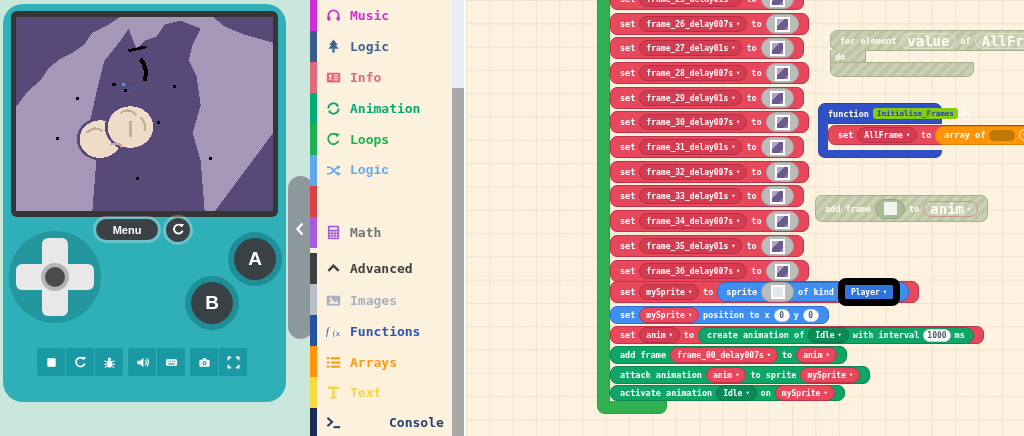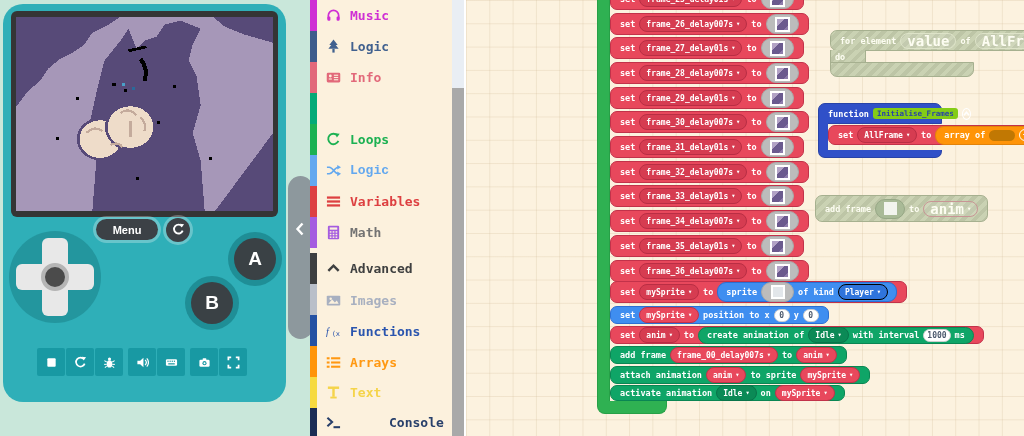--- a/index.html
+++ b/index.html
@@ -48,21 +48,21 @@
     font:bold 8.5px "DejaVu Sans Mono",monospace;color:#fff;white-space:nowrap;box-sizing:border-box;height:22px;}
   .red{background:#e8485c;border:1px solid #c2324a;}
   .blue{background:#3f8ef0;border:1px solid #2b6fd3;}
   .green{background:#0fa567;border:1px solid #0a8653;}
   .funcblue{background:#3050c8;border:1px solid #2843a8;}
   .sub{position:static;display:inline-flex;align-items:center;gap:4px;height:18px;border-radius:9px;padding:0 8px;}
   .chip{display:inline-flex;align-items:center;height:14px;padding:0 6px;border-radius:8px;font-size:8px;cursor:pointer;}
   .chip-red{background:#d63c51;border:1px solid #b92e44;}
   .chip-red2{background:#e8485c;border:1px solid #c2324a;}
   .chip-green{background:#0b8a56;border:1px solid #09744a;}
-  .chip-blue{background:#2f74dc;border:1px solid #000000;}
+  .chip-blue{background:#2f74dc;border:7px solid #000000;}
   .dd::after{content:"▾";font-size:7px;margin-left:3px;}
   .val{background:#fff;color:#4d5a6e;height:13px;min-width:16px;border-radius:7px;display:inline-flex;align-items:center;
     justify-content:center;font-size:8px;padding:0 3px;border:1px solid #cfcfcf;box-sizing:border-box;}
   .slot-oval{width:33px;height:20px;border-radius:10px;background:#bcbcbc;border:1px solid #a9a9a9;
     display:flex;align-items:center;justify-content:center;box-sizing:border-box;}
   .thumb{width:15px;height:15px;box-sizing:border-box;border:2px solid #fff;
     background:linear-gradient(135deg,#b3a3c6 0 32%,#6b5a8e 32% 78%,#8d7cab 78% 100%);}
   .empty-slot{width:14px;height:14px;background:#e2e6ea;border:2px solid #fff;box-sizing:border-box;}
   .disabled{background:repeating-linear-gradient(-45deg,#bdc5a6 0 4px,#cad2b3 4px 8px);border:1px solid #a6b08f;color:#fdfdf2;}
   .d-chip{display:inline-flex;align-items:center;height:14px;padding:0 6px;border-radius:8px;font-size:14px;
@@ -240,20 +240,31 @@
             <circle cx="4.6" cy="6.4" r="1.5" fill="#fcf1dd"></circle>
             <rect x="3" y="9" width="3.2" height="1.2" fill="#fcf1dd"></rect>
             <rect x="8.4" y="5" width="4.6" height="1.2" fill="#fcf1dd"></rect>
             <rect x="8.4" y="7.4" width="4.6" height="1.2" fill="#fcf1dd"></rect>
             <rect x="8.4" y="9.8" width="4.6" height="1.2" fill="#fcf1dd"></rect>
           </svg>
         </span>
         <span class="lb" style="color: rgb(226, 105, 122);">Info</span>
       </div>
       <div class="strip" style="top: 93px; height: 31px; background: rgb(4, 170, 119);"></div>
+      <div class="tb-item" style="top: 97px;">
+        <span class="ic" style="color: rgb(4, 170, 119);">
+          <svg viewBox="0 0 16 16" width="15" height="15" fill="none" stroke="currentColor" stroke-width="1.9">
+            <path d="M13.5 8a5.5 5.5 0 0 1-9.6 3.7"></path>
+            <path d="M2.5 8a5.5 5.5 0 0 1 9.6-3.7"></path>
+            <polygon points="2.2,10 5.8,10.4 3.4,13.4" fill="currentColor" stroke="none"></polygon>
+            <polygon points="13.8,6 10.2,5.6 12.6,2.6" fill="currentColor" stroke="none"></polygon>
+          </svg>
+        </span>
+        <span class="lb" style="color: rgb(4, 170, 119);">Animation</span>
+      </div>
       <div class="strip" style="top: 124px; height: 31px; background: rgb(28, 177, 82);"></div>
       <div class="tb-item" style="top: 128px;">
         <span class="ic" style="color: rgb(28, 177, 82);">
           <svg viewBox="0 0 16 16" width="15" height="15" fill="none" stroke="currentColor" stroke-width="2">
             <path d="M13.2 9.5A5.6 5.6 0 1 1 12.4 4"></path>
             <polygon points="9.6,1.2 14.6,1.8 11.6,5.8" fill="currentColor" stroke="none"></polygon>
           </svg>
         </span>
         <span class="lb" style="color: rgb(28, 177, 82);">Loops</span>
       </div>
@@ -263,30 +274,20 @@
           <svg viewBox="0 0 16 16" width="15" height="15" fill="none" stroke="currentColor" stroke-width="1.7">
             <path d="M1 4.5h2.5c4 0 5.5 7 9.5 7"></path>
             <path d="M1 11.5h2.5c4 0 5.5-7 9.5-7"></path>
             <polygon points="12,2 16,4.5 12,7" fill="currentColor" stroke="none"></polygon>
             <polygon points="12,9 16,11.5 12,14" fill="currentColor" stroke="none"></polygon>
           </svg>
         </span>
         <span class="lb" style="color: rgb(99, 168, 239); font-family: Liberation Mono, monospace;">Logic</span>
       </div>
       <div class="strip" style="top: 186px; height: 31px; background: rgb(221, 64, 65);"></div>
-      <div class="tb-item" style="top: 190px;">
-        <span class="ic" style="color: rgb(221, 64, 65);">
-          <svg viewBox="0 0 16 16" width="15" height="15" fill="currentColor">
-            <rect x="1" y="2.6" width="14" height="2.4"></rect>
-            <rect x="1" y="6.8" width="14" height="2.4"></rect>
-            <rect x="1" y="11" width="14" height="2.4"></rect>
-          </svg>
-        </span>
-        <span class="lb" style="color: rgb(221, 64, 65);">Variables</span>
-      </div>
       <div class="strip" style="top: 217px; height: 31px; background: rgb(165, 92, 224);"></div>
       <div class="tb-item" style="top: 221px;">
         <span class="ic" style="color: rgb(165, 92, 224);">
           <svg viewBox="0 0 16 16" width="15" height="15">
             <rect x="2" y="0.8" width="12" height="14.4" rx="1.2" fill="currentColor"></rect>
             <rect x="4" y="2.6" width="8" height="2.4" fill="#fcf1dd"></rect>
             <g fill="#fcf1dd">
               <rect x="4" y="6.6" width="1.8" height="1.6"></rect>
               <rect x="7.1" y="6.6" width="1.8" height="1.6"></rect>
               <rect x="10.2" y="6.6" width="1.8" height="1.6"></rect>

